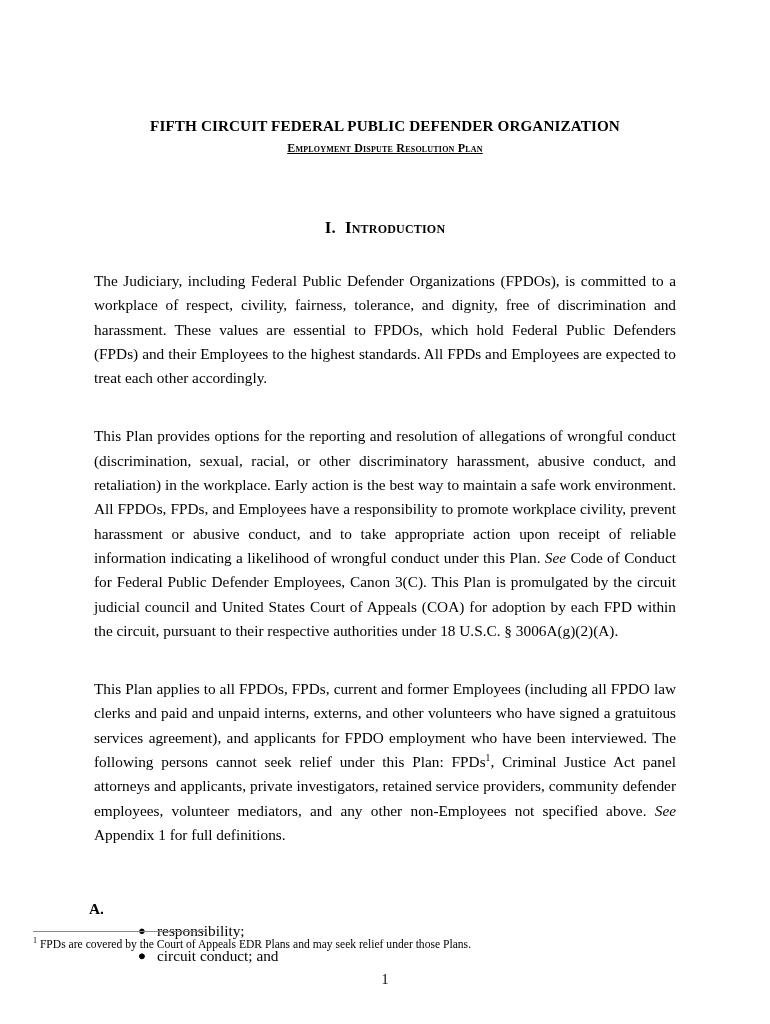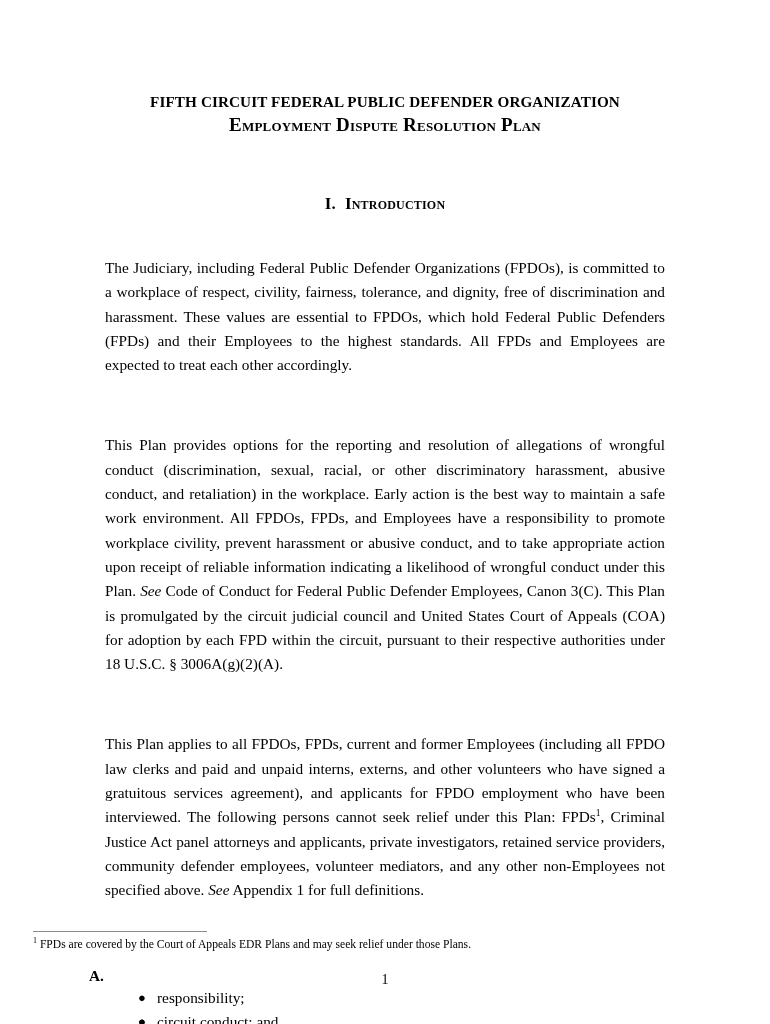--- a/index.html
+++ b/index.html
@@ -30,46 +30,47 @@
 
   
   .doc-title {
     text-align: center;
     font-weight: bold;
     font-size: 15.2px;
     line-height: 23px;
     letter-spacing: 0.1px;
   }
   .doc-title-line1 {
-    padding-top: 90px;
+    padding-top: 114px;
   }
   .doc-title-line2 {
     font-variant: small-caps;
-    font-size: 19px;
+    font-size: 12px;
     letter-spacing: 0.2px;
+    text-decoration: underline;
   }
 
   
   .section-heading {
     text-align: center;
     font-weight: bold;
     font-variant: small-caps;
     font-size: 17px;
     letter-spacing: 0.2px;
   }
   .section-heading .numeral {
     font-variant: normal;
   }
 
   
   .para {
     text-align: justify;
     font-size: 15.3px;
     line-height: 24.3px;
-    margin: 16px;
+    margin: 5px;
     hyphens: none;
   }
   .para-spacer-lg { height: 38px; }
   .para-spacer    { height: 24px; }
 
   i.ital { font-style: italic; }
 
   sup.fn-ref {
     font-size: 9.6px;
     vertical-align: super;

